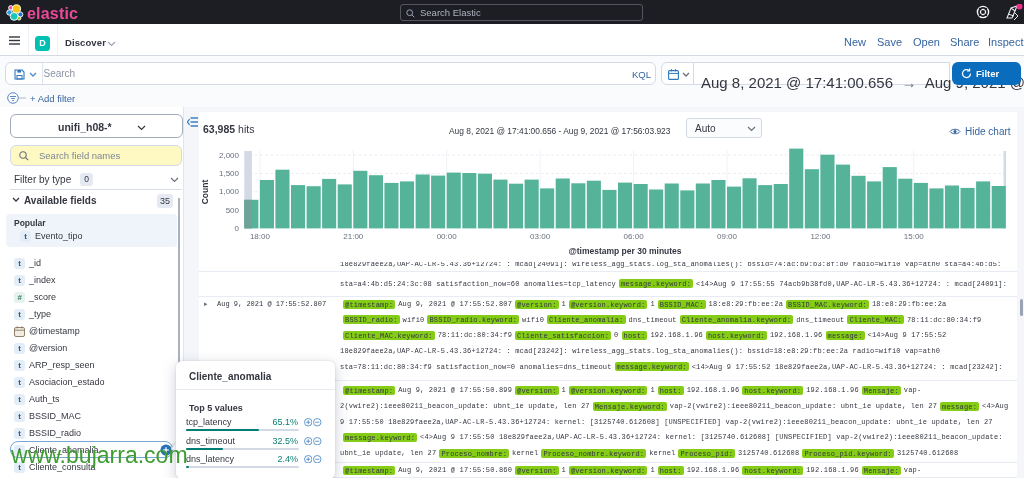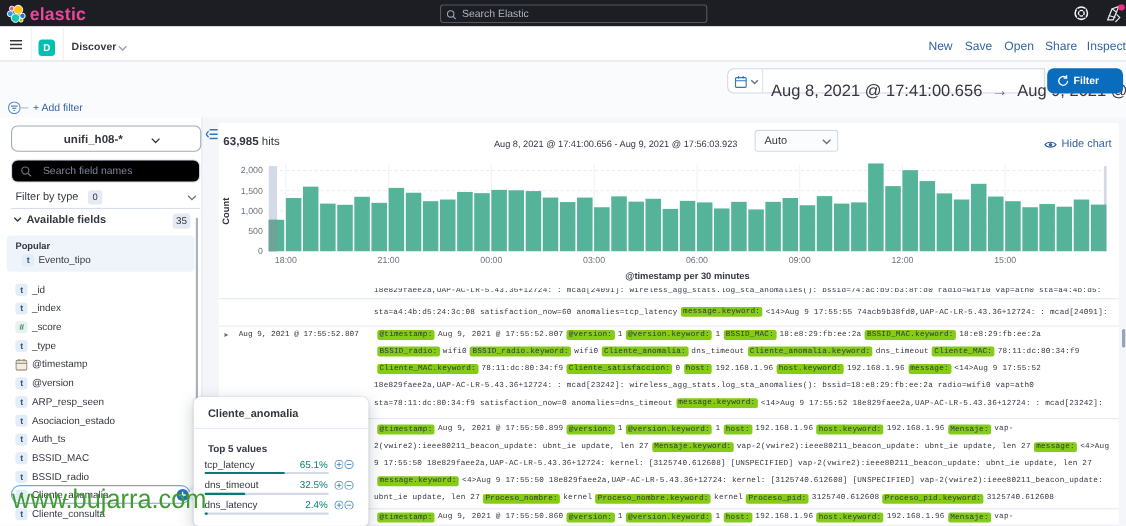--- a/index.html
+++ b/index.html
@@ -30,21 +30,21 @@
 #datebox { position:absolute; left:694px; top:5.5px; width:256px; height:23.5px; background:#fff; border:1px solid #d3dae6; border-left:none; }
 #datebox .t { position:absolute; left:7px; top:11px; font-size:15px; color:#343741; white-space:nowrap; }
 #refresh { position:absolute; left:952px; top:5.5px; width:69px; height:23.5px; background:#0a6cbd; border-radius:6px; color:#fff; }
 #refresh .t { position:absolute; left:24px; top:6px; font-size:9.5px; font-weight:600; }
 #filterrow { position:absolute; left:0; top:36.5px; font-size:9.5px; color:#36649f; }
 
 
 #sidebar { position:absolute; left:0; top:107px; width:184px; height:371px; background:#fff; border-right:1px solid #e0e6ef; }
 #idxbox { position:absolute; left:10px; top:7px; width:173px; height:24px; background:#fff; border:1px solid #a2abb9; border-radius:6px; }
 #idxbox .t { position:absolute; left:47px; top:6px; font-size:10.5px; font-weight:700; color:#343741; }
-#fsearch { position:absolute; left:10px; top:37.5px; width:172px; height:21.5px; background:#000000; border:1px solid #d3dae6; border-radius:6px; }
+#fsearch { position:absolute; left:10px; top:37.5px; width:172px; height:21.5px; background:#fef9c3; border:1px solid #d3dae6; border-radius:6px; }
 #fsearch .ph { position:absolute; left:28px; top:4.5px; font-size:9.5px; color:#7d8695; }
 #ftype { position:absolute; left:10px; top:64px; width:172px; height:19px; border-bottom:1px solid #d7dee9; }
 #ftype .t { position:absolute; left:4px; top:3px; font-size:10px; color:#343741; }
 .badge { background:#e4e9f2; border-radius:3px; color:#343741; font-size:8.5px; text-align:center; }
 #avfields { position:absolute; left:12px; top:88px; font-size:10px; font-weight:700; color:#343741; }
 #popular { position:absolute; left:6px; top:107px; width:171px; height:33px; background:#eff3fa; border-radius:4px; }
 #popular .cap { position:absolute; left:8px; top:4px; font-size:8.5px; font-weight:700; color:#343741; }
 .frow { position:absolute; left:0; width:184px; height:17px; }
 .fbadge { position:absolute; left:14px; top:0.5px; width:11.3px; height:11.3px; background:#e3edf7; border-radius:3px; font-size:8px; font-weight:700; text-align:center; line-height:11.3px; color:#3b5877; }
 .fname { position:absolute; left:29px; top:1px; font-size:9px; color:#343741; }
@@ -132,20 +132,34 @@
       <path d="M1 1 L4.5 4.5 L8 1" fill="none" stroke="#98a2b3" stroke-width="1.2"></path>
     </svg>
   <div class="navlink" style="left:844px">New</div>
   <div class="navlink" style="left:877px">Save</div>
   <div class="navlink" style="left:913px">Open</div>
   <div class="navlink" style="left:950px">Share</div>
   <div class="navlink" style="left:988px">Inspect</div>
 </div>
 
 <div id="qarea">
+  <div id="qinput">
+    <div class="seg">
+      <svg class="abs" style="left:8px;top:6px" width="11" height="11" viewBox="0 0 11 11">
+        <path d="M1 1 h7 l2 2 v7 h-9 z" fill="none" stroke="#2e77bd" stroke-width="1.1"></path>
+        <rect x="3" y="6.5" width="5" height="3.5" fill="none" stroke="#2e77bd" stroke-width="1"></rect>
+        <rect x="3.4" y="1" width="3.6" height="2.6" fill="#2e77bd"></rect>
+      </svg>
+      <svg class="abs" style="left:23px;top:9px" width="8" height="6" viewBox="0 0 8 6">
+          <path d="M1 1 L4 4 L7 1" fill="none" stroke="#4f8cc9" stroke-width="1.3"></path>
+        </svg>
+    </div>
+    <div class="ph">Search</div>
+    <div class="kql">KQL</div>
+  </div>
   <div id="calbtn">
     <svg class="abs" style="left:6px;top:6px" width="11" height="11" viewBox="0 0 11 11">
       <rect x="0.6" y="1.6" width="9.8" height="8.8" rx="1" fill="none" stroke="#2e77bd" stroke-width="1.1"></rect>
       <line x1="0.6" y1="4.4" x2="10.4" y2="4.4" stroke="#2e77bd" stroke-width="1"></line>
       <line x1="3.4" y1="0.2" x2="3.4" y2="2.4" stroke="#2e77bd" stroke-width="1"></line>
       <line x1="7.6" y1="0.2" x2="7.6" y2="2.4" stroke="#2e77bd" stroke-width="1"></line>
     </svg>
     <svg class="abs" style="left:20px;top:9px" width="8" height="6" viewBox="0 0 8 6">
         <path d="M1 1 L4 4 L7 1" fill="none" stroke="#69707d" stroke-width="1.3"></path>
       </svg>

